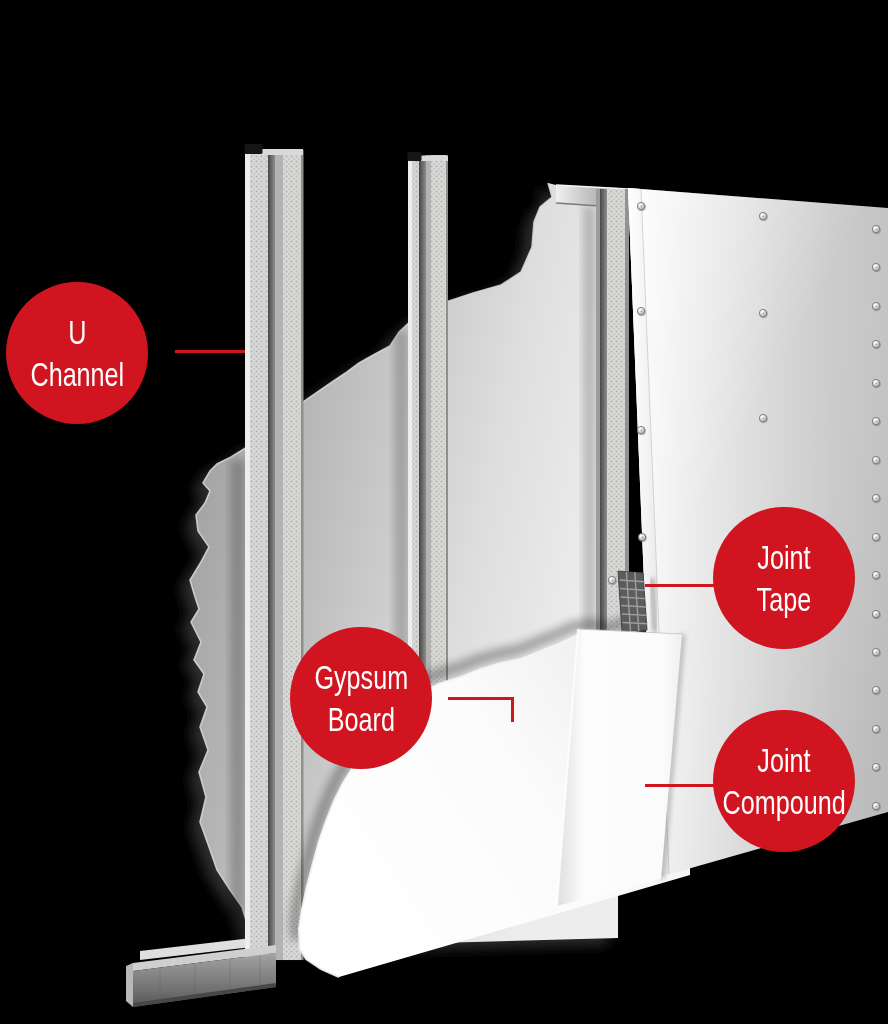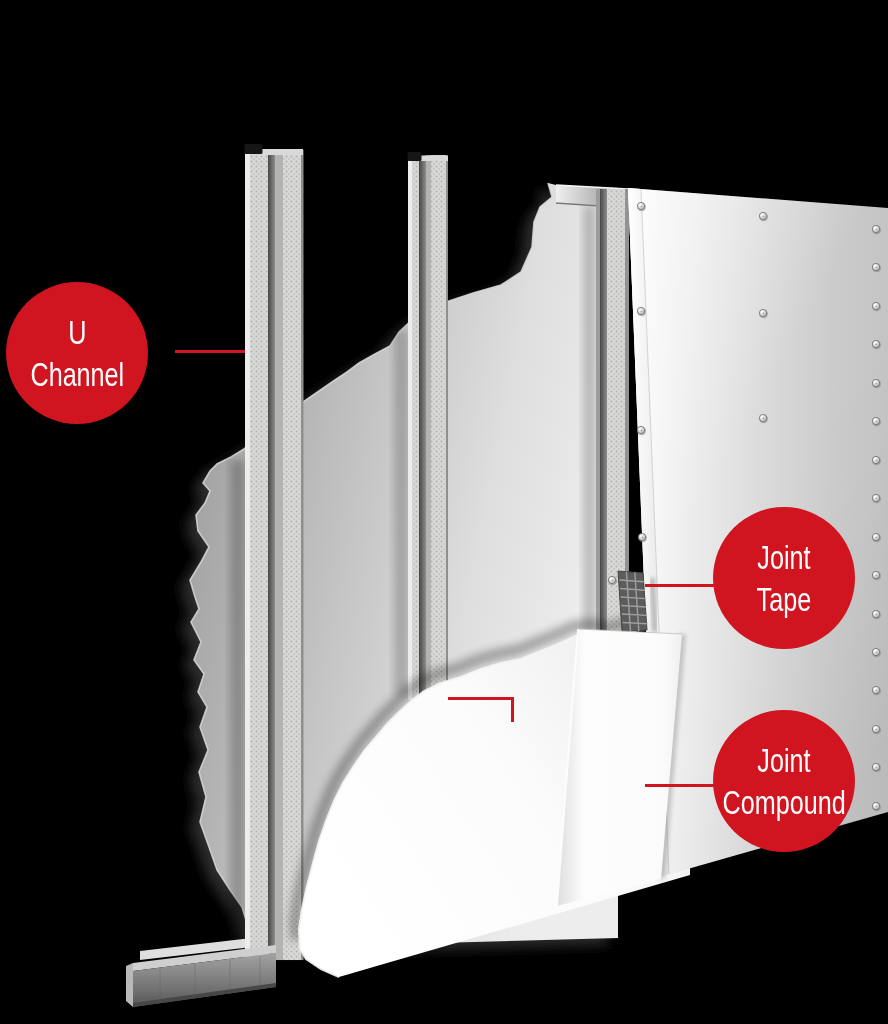--- a/index.html
+++ b/index.html
@@ -317,20 +317,24 @@
       <path d="M578,629 L557,906" stroke="#ffffff" stroke-width="2" fill="none" opacity="0.8"></path>
     </g>
   </svg>
 
   <div class="callout" style="left:6px;top:282px">
     <span>U</span>
     <span>Channel</span>
   </div>
   <div class="leader" style="left:175px;top:350px;width:70px;height:3px"></div>
 
+  <div class="callout" style="left:290px;top:627px">
+    <span>Gypsum</span>
+    <span>Board</span>
+  </div>
   <div class="leader" style="left:448px;top:697px;width:66px;height:3px"></div>
   <div class="leader" style="left:511px;top:697px;width:3px;height:25px"></div>
 
   <div class="callout" style="left:713px;top:507px">
     <span>Joint</span>
     <span>Tape</span>
   </div>
   <div class="leader" style="left:645px;top:584px;width:70px;height:3px"></div>
 
   <div class="callout" style="left:713px;top:710px">

